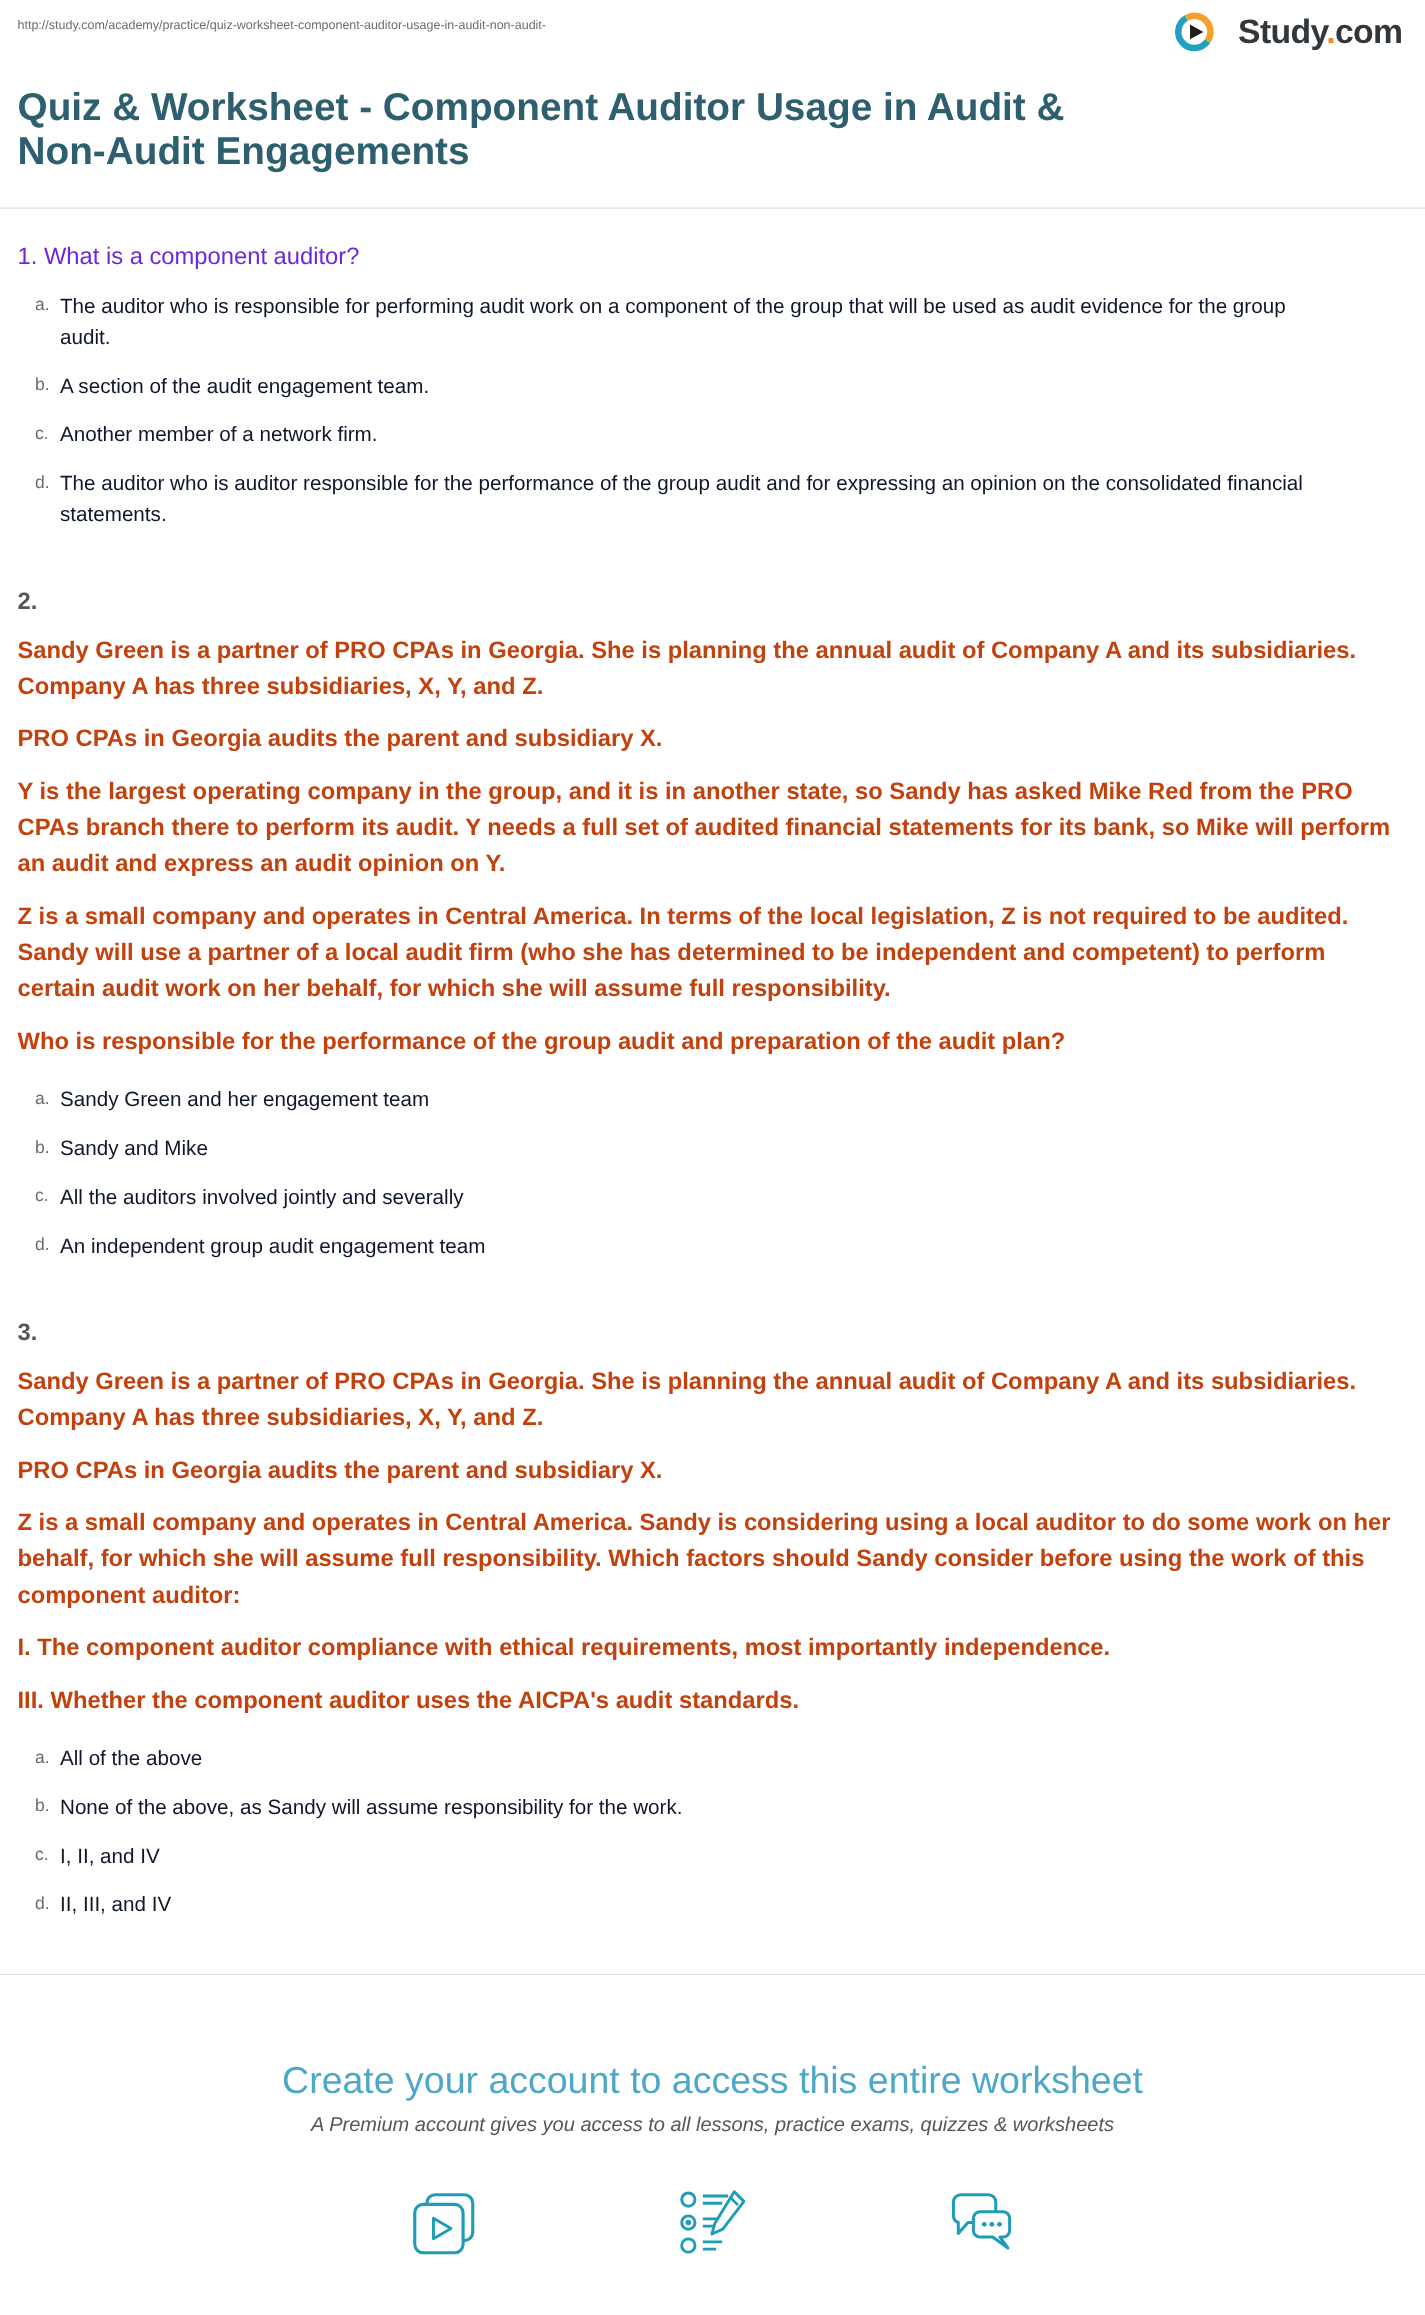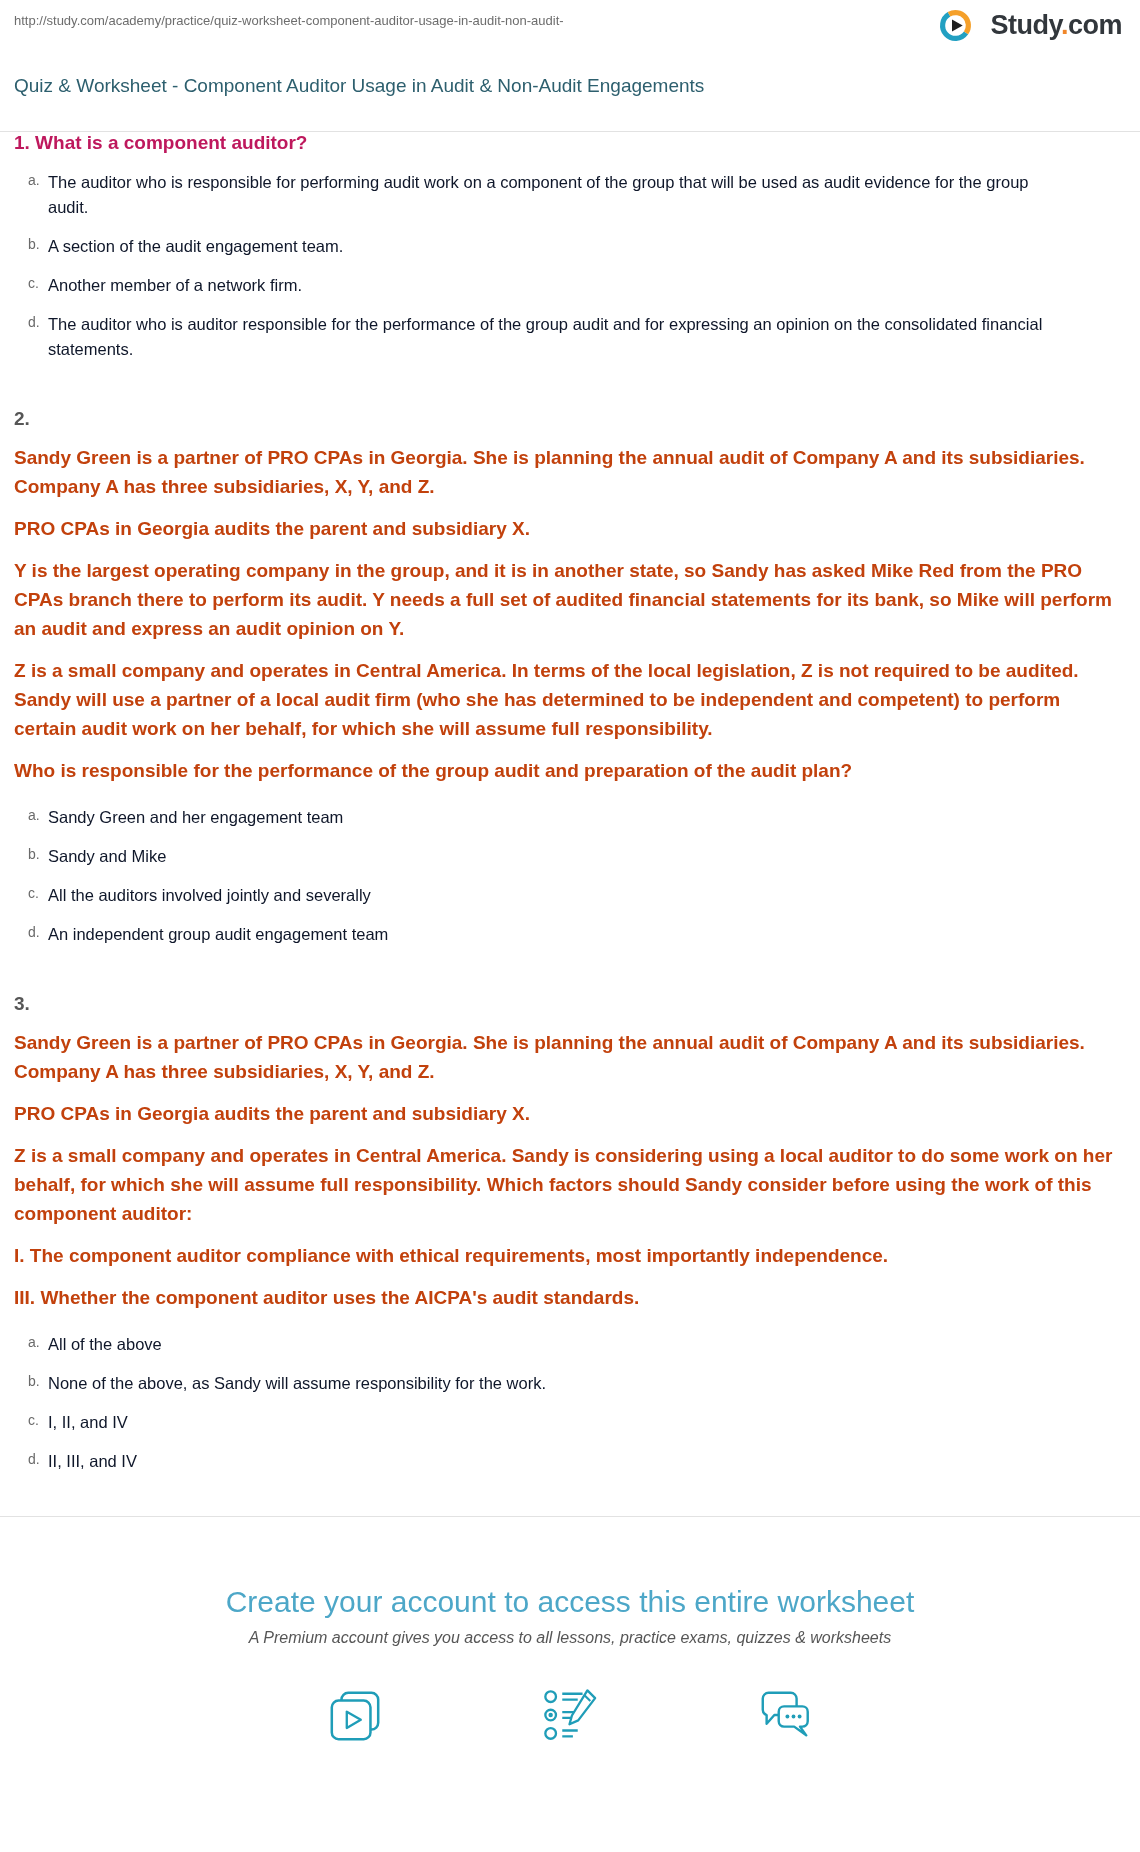--- a/index.html
+++ b/index.html
@@ -6,38 +6,38 @@
   html, body { background: #ffffff; }
   body {
     width: 1140px;
     margin: 0 auto;
     font-family: "Liberation Sans", sans-serif;
     color: #595959;
   }
   
   .header { position: relative; padding: 9px 18px 0 14px; min-height: 52px; }
   .page-url {
-    font-size: 13px; color: #6d6d6d; line-height: 23px; max-width: 600px;
+    font-size: 10px; color: #6d6d6d; line-height: 23px; max-width: 600px;
     font-weight: 400;
   }
   .logo { position: absolute; top: 9px; right: 18px; display: flex; align-items: center; gap: 18px; cursor: pointer; }
   .logo-icon { width: 33px; height: 33px; display: block; }
   .logo-word { font-size: 27px; font-weight: 700; color: #32373c; letter-spacing: -0.5px; }
   .logo-dot { color: #f0872a; }
   
   .page-title {
     margin: 16px 0 28px 14px;
     max-width: 850px;
-    font-size: 19px; font-weight: 400; line-height: 35px;
+    font-size: 31px; font-weight: 700; line-height: 35px;
     color: #2d5f6e;
   }
   .divider { border: none; border-top: 1px solid #e2e2e2; height: 0; }
   
   .main { padding: 0 18px 0 14px; }
-  .q-heading { font-size: 19px; font-weight: 700; color: #be185d; }
+  .q-heading { margin-top: 28px; font-size: 19px; font-weight: 400; color: #6d28d9; }
   .q-number  { font-size: 19px; font-weight: 700; color: #565656; margin-top: 4px; }
   .q-section { margin-top: 46px; }
   .q-para {
     font-size: 19px; font-weight: 700; color: #c2410c;
     line-height: 29px; margin-top: 13px; max-width: 1106px;
   }
   .options { margin-top: 20px; }
   .option  { display: flex; margin: 14px 0; }
   .option-letter {
     flex: none; width: 34px; padding-left: 14px; padding-top: 2px;

